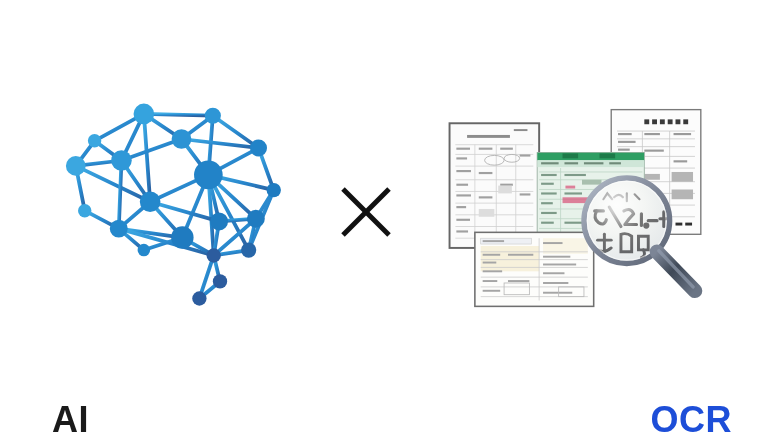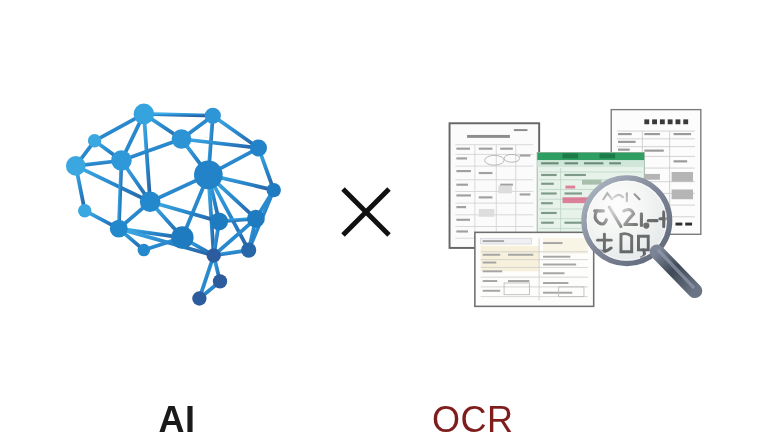--- a/index.html
+++ b/index.html
@@ -11,36 +11,36 @@
     overflow:hidden;
     position:relative;
   }
   .stage{position:absolute;left:0;top:0;width:768px;height:448px;background:#fff;}
 
   
   .ai-block{position:absolute;left:52px;top:96px;width:250px;height:260px;}
   .brain-svg{position:absolute;left:0;top:0;width:250px;height:215px;display:block;}
   .ai-label{
     position:absolute;left:0;top:306px;width:250px;
-    text-align:center;
+    text-align:left;
     font-size:36px;font-weight:bold;color:#1a1a1a;
     letter-spacing:0.5px;line-height:36px;
   }
 
   
   .times-wrap{position:absolute;left:330px;top:176px;width:72px;height:72px;}
   .times-svg{display:block;width:72px;height:72px;}
 
   
   .ocr-block{position:absolute;left:432px;top:96px;width:300px;height:260px;}
   .ocr-svg{position:absolute;left:0;top:0;width:300px;height:224px;display:block;}
   .ocr-label{
     position:absolute;left:0;top:306px;width:300px;
-    text-align:left;
-    font-size:36px;font-weight:normal;color:#7f1d1d;
+    text-align:right;
+    font-size:36px;font-weight:bold;color:#1d4ed8;
     letter-spacing:0.5px;line-height:36px;
   }
 </style>
 </head>
 <body>
 
 <div class="stage">
 
   <div class="ai-block">
 

